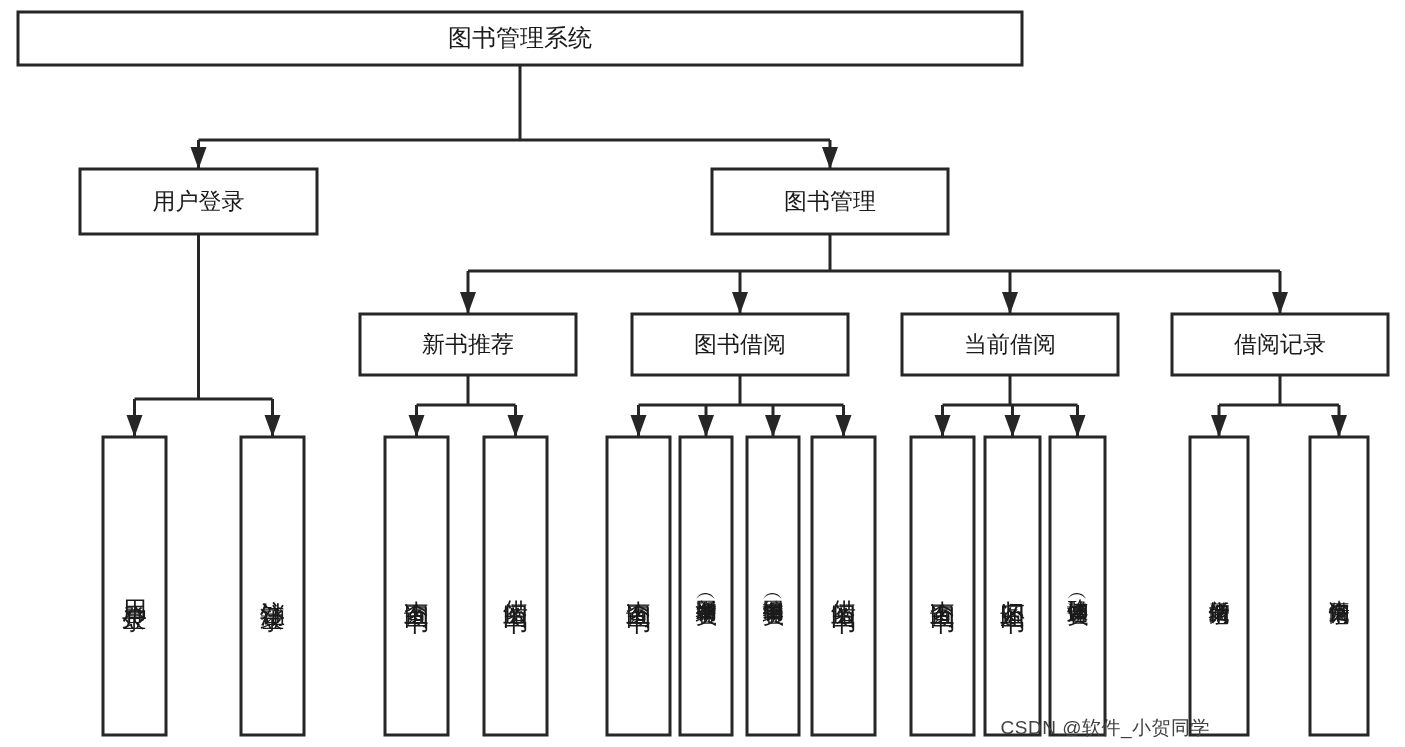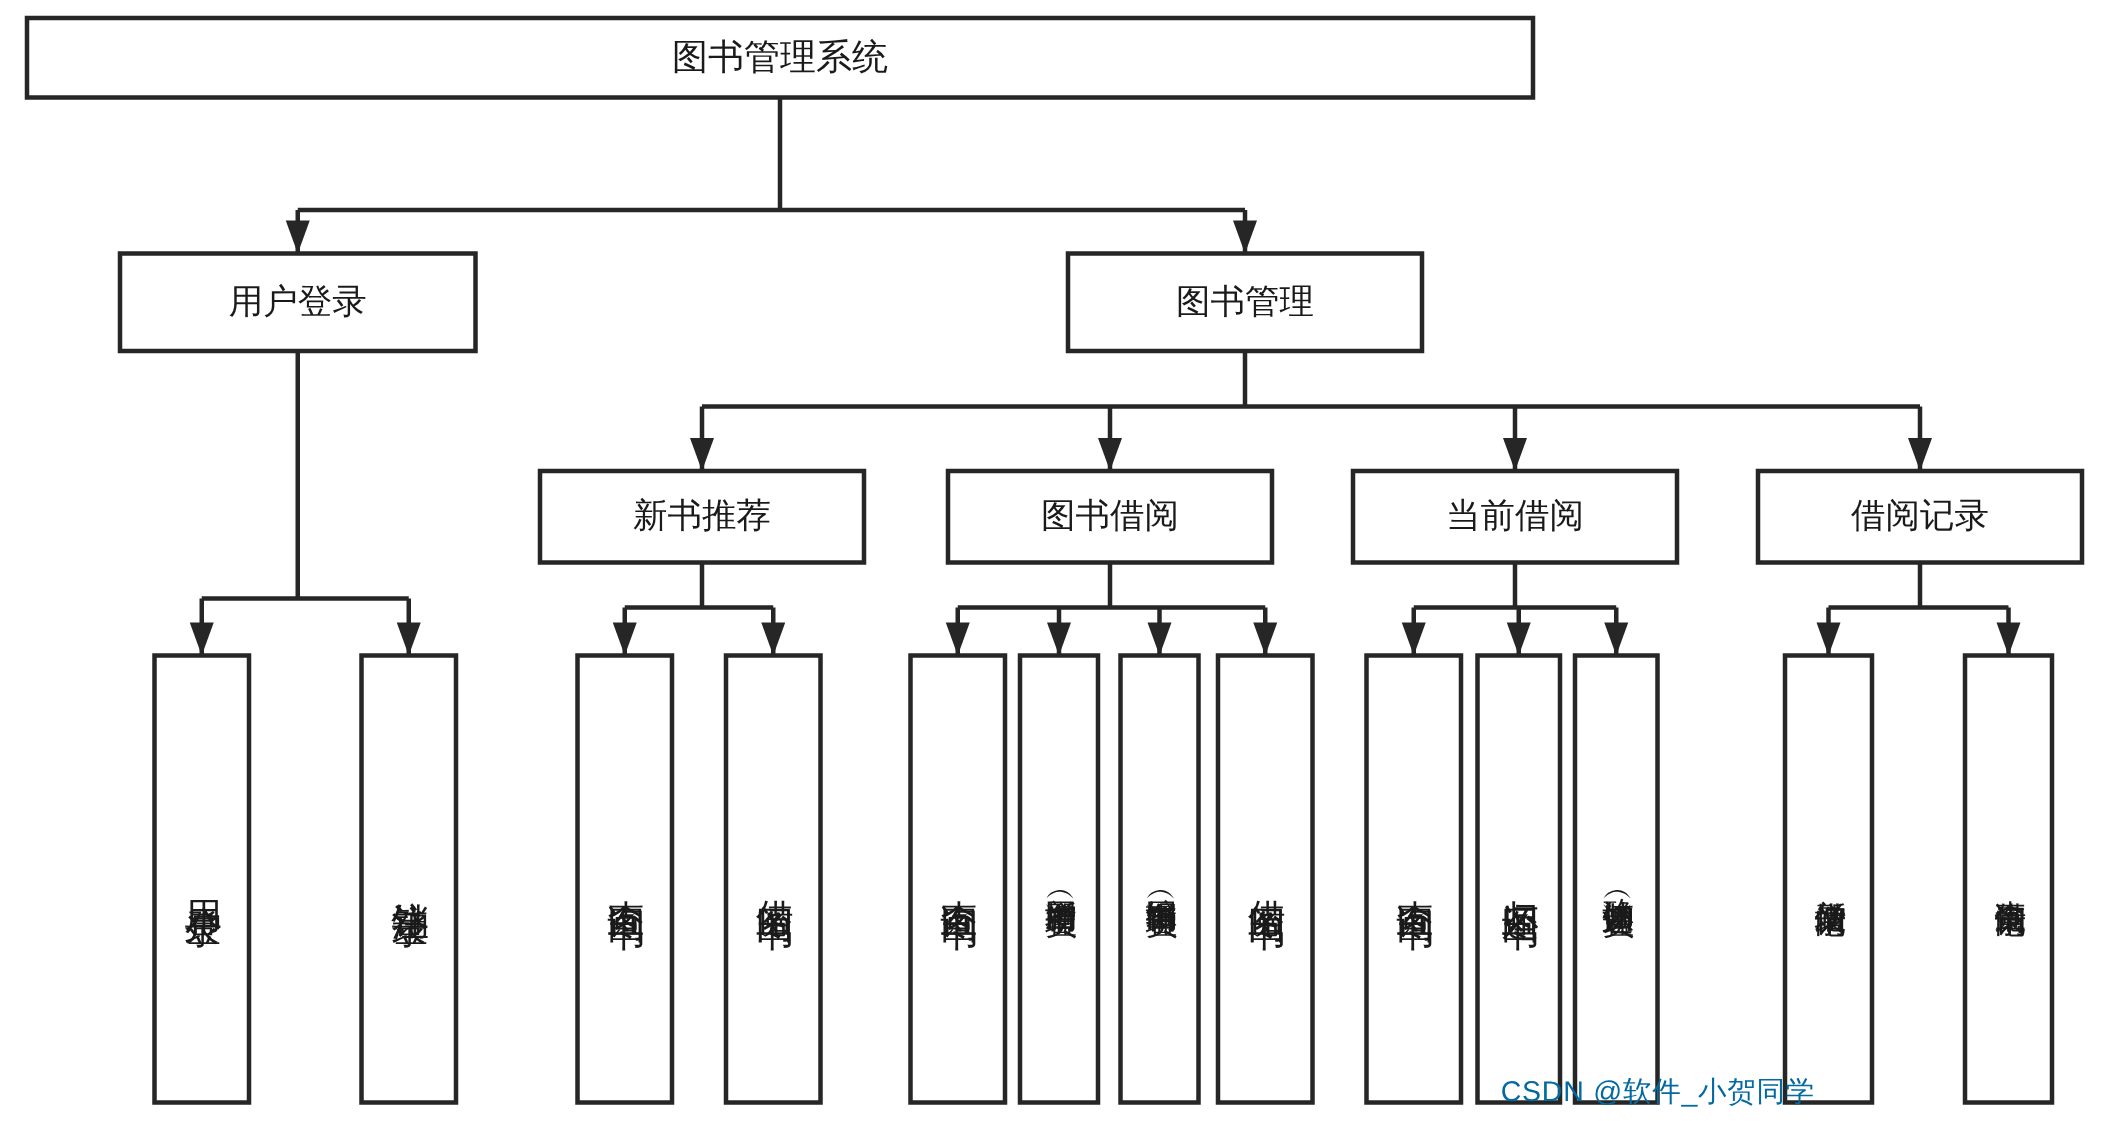--- a/index.html
+++ b/index.html
@@ -70,21 +70,21 @@
     color: #1a1a1a;
     white-space: nowrap;
     text-align: center;
   }
   .watermark {
     position: absolute;
     right: 10px;
     bottom: 6px;
     font-family: "Liberation Sans", sans-serif;
     font-size: 19px;
-    color: #0369a1;
+    color: #404040;
     white-space: nowrap;
     letter-spacing: 0.5px;
   }
 </style>
 </head>
 <body>
 
 <div id="diagram-root">
 
   <svg id="flow" viewBox="0 0 1405 747">

